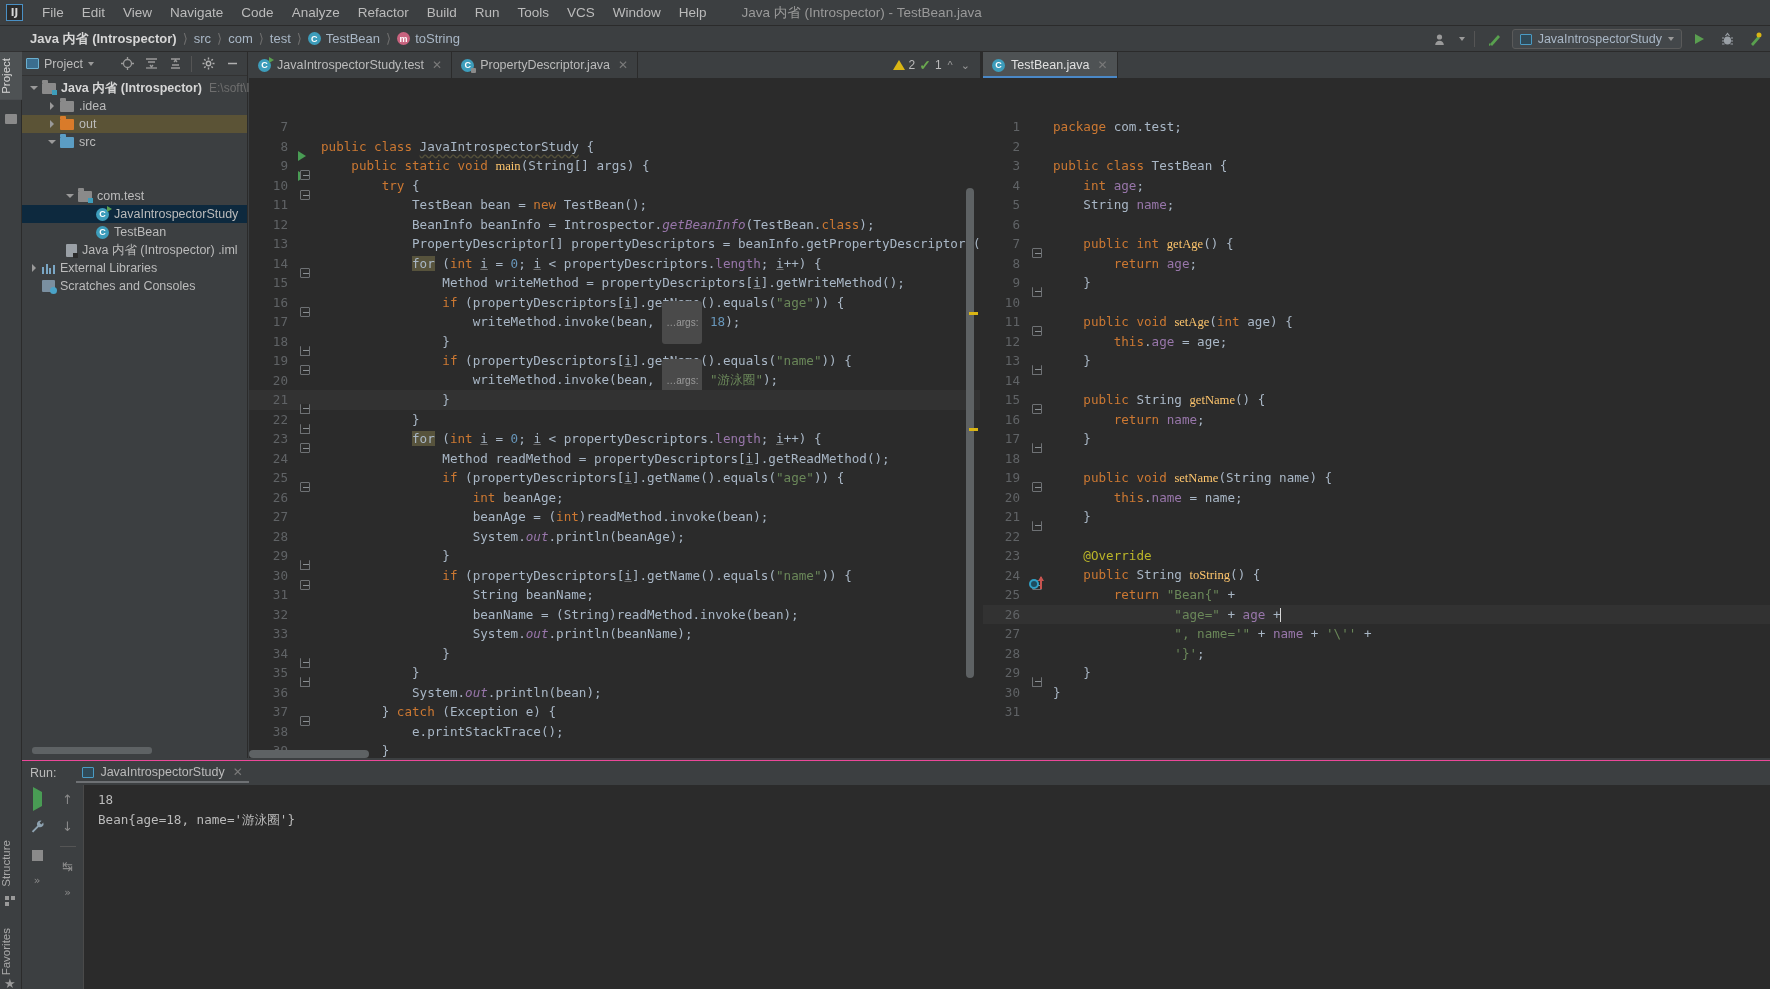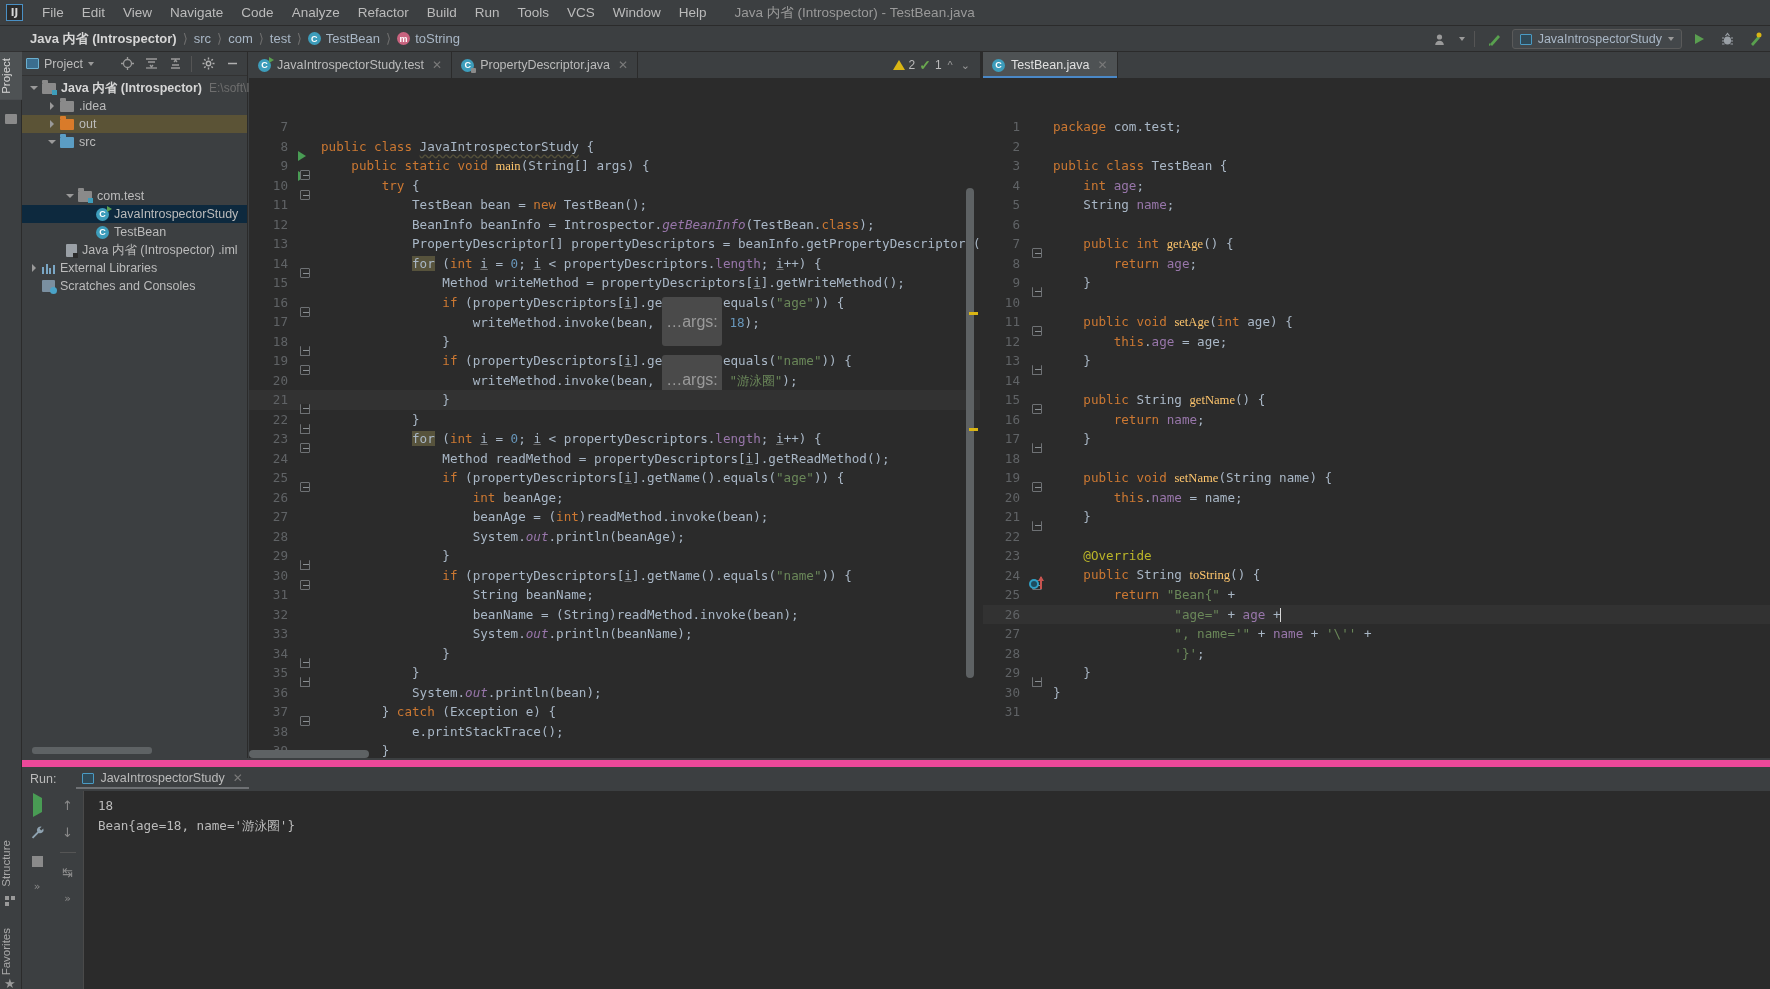--- a/index.html
+++ b/index.html
@@ -23,21 +23,21 @@
     color: #d5d5d5; font-size: 10px; font-weight: bold;
     display: flex; align-items: center; justify-content: center;
     font-family: "DejaVu Sans", sans-serif;
   }
   .menu { display: flex; align-items: center; gap: 0px; }
   .menu-item {
     padding: 3px 9px; color: #bbbbbb; font-size: 13.5px;
     font-family: "Liberation Sans", sans-serif; white-space: nowrap;
   }
   .title-center {
-    margin-left: 19px; color: #9a9a9a; font-size: 13.5px;
+    margin-left: 26px; color: #9a9a9a; font-size: 13.5px;
     font-family: "Liberation Sans", sans-serif; white-space: nowrap;
   }
 
   
   .navbar {
     position: absolute; left: 0; top: 26px; width: 1770px; height: 26px;
     background: #3c3f41; display: flex; align-items: center;
     border-bottom: 1px solid #2b2b2b;
   }
   .nav-crumbs { display: flex; align-items: center; margin-left: 26px; }
@@ -303,21 +303,21 @@
   .mtd { color: #ffc66d; font-family: Liberation Serif, serif; }
   .ann { color: #bbb529; }
   .stc { color: #9876aa; font-style: italic; }
   .ulv { color: #a9b7c6; text-decoration: underline; text-decoration-color: #6e6e6e; }
   .err-wave {
     text-decoration: underline; text-decoration-style: wavy;
     text-decoration-color: #54503a; text-underline-offset: 3px;
   }
   .forhl { background: #57533c; }
   .hint {
-    background: #4a4a4a; color: #9a9a9a; font-size: 16px;
+    background: #4a4a4a; color: #9a9a9a; font-size: 10px;
     padding: 16px 4px; border-radius: 3px;
     font-family: "Liberation Sans", sans-serif;
   }
   .caret-bar {
     display: inline-block; width: 1.5px; height: 14px; background: #d6d6d6;
     vertical-align: middle; margin-left: -1px;
   }
 
   .vscroll {
     position: absolute; right: 2px; width: 8px; background: #5e6264; border-radius: 4px;
@@ -325,21 +325,21 @@
   .hscroll {
     position: absolute; height: 8px; background: #5e6264; border-radius: 4px;
   }
   .errstripe {
     position: absolute; right: 2px; width: 9px; height: 2.5px;
   }
 
   
   .runwin {
     position: absolute; left: 22px; top: 760px; width: 1748px; height: 229px;
-    background: #3c3f41; border-top: 7px solid #ec4899;
+    background: #3c3f41; border-top: 1px solid #ec4899;
   }
   .run-header {
     height: 24px; display: flex; align-items: center; padding-left: 8px;
     font-size: 12.5px; color: #bbbbbb; font-family: "Liberation Sans", sans-serif;
   }
   .run-tab {
     display: flex; align-items: center; gap: 6px; margin-left: 20px;
     padding: 2px 6px 4px 6px; position: relative; color: #bbbbbb;
   }
   .run-tab::after {

